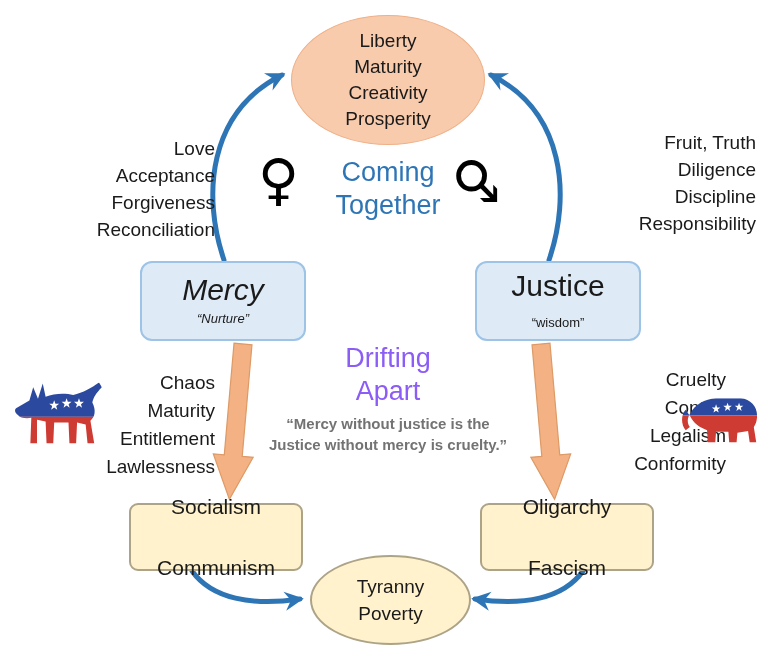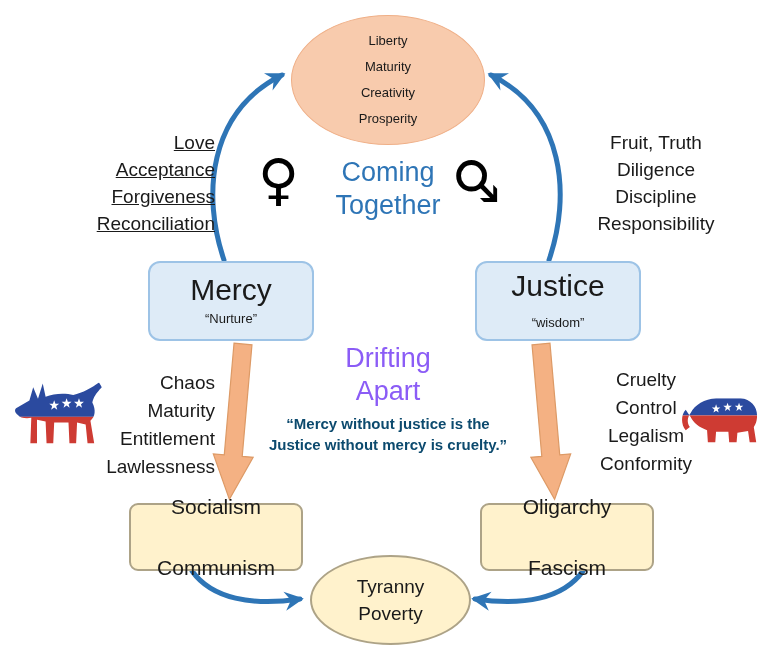--- a/index.html
+++ b/index.html
@@ -3,41 +3,41 @@
 <meta charset="utf-8">
 <style>
   html,body{margin:0;padding:0;background:#fff;}
   .canvas{position:relative;width:768px;height:645px;background:#ffffff;overflow:hidden;
           font-family:"Liberation Sans","DejaVu Sans",sans-serif;color:#1a1a1a;}
   .abs{position:absolute;}
   svg.layer{position:absolute;left:0;top:0;}
 
   .ellipse{position:absolute;border-radius:50%;display:flex;flex-direction:column;
            align-items:center;justify-content:center;text-align:center;}
-  .ellipse-top{background:#F8CBAD;border:1px solid #EFAF87;font-size:13px;line-height:26px;}
+  .ellipse-top{background:#F8CBAD;border:1px solid #EFAF87;font-size:19px;line-height:26px;}
   .ellipse-bottom{background:#FFF2CC;border:2px solid #ADA387;font-size:19px;line-height:27px;}
 
   .box{position:absolute;display:flex;flex-direction:column;align-items:center;
        justify-content:center;text-align:center;}
   .box-blue{background:#DEEBF7;border:2px solid #9DC3E6;border-radius:12px;}
   .box-yellow{background:#FFF2CC;border:2px solid #ADA387;border-radius:9px;
               font-size:21px;line-height:28px;gap:33px;}
   .box-title{font-size:30px;line-height:35px;}
   .box-subtitle{font-size:13px;line-height:24px;}
 
   .phrase{position:absolute;text-align:center;font-size:27px;line-height:33px;}
   .phrase-blue{color:#2E75B6;}
   .phrase-red{color:#8b5cf6;}
 
   .quote{position:absolute;text-align:center;font-weight:bold;font-size:15px;
-         line-height:21px;color:#0c4a6e;}
+         line-height:21px;color:#737373;}
 
   .list{position:absolute;font-size:19px;line-height:27px;}
   .ra{text-align:right;}
-  .la{text-align:center;}
+  .la{text-align:right;}
 
   .gender{position:absolute;font-family:"DejaVu Sans",sans-serif;font-size:56px;
           line-height:1;color:#000;}
   .rot90{display:inline-block;transform:rotate(90deg);transform-origin:50% 55%;}
 </style>
 </head>
 <body>
 
 <div class="canvas">
 
@@ -72,34 +72,34 @@
     <div>Together</div>
   </div>
 
   <div class="gender" style="left:258px;top:152px;">
     <span>♀</span>
   </div>
   <div class="gender" style="left:448px;top:150px;">
     <span class="rot90">♂</span>
   </div>
 
-  <div class="list ra" style="left:30px;top:129px;width:185px;text-decoration:underline;">
+  <div class="list ra" style="left:30px;top:135px;width:185px;">
     <div>Love</div>
     <div>Acceptance</div>
     <div>Forgiveness</div>
     <div>Reconciliation</div>
   </div>
   <div class="list la" style="left:556px;top:129px;width:200px;">
     <div>Fruit, Truth</div>
     <div>Diligence</div>
     <div>Discipline</div>
     <div>Responsibility</div>
   </div>
 
-  <div class="box box-blue" style="left:148px;top:261px;width:162px;height:76px;">
+  <div class="box box-blue" style="left:140px;top:261px;width:162px;height:76px;font-style:italic;">
     <div class="box-title">Mercy</div>
     <div class="box-subtitle">“Nurture”</div>
   </div>
   <div class="box box-blue" style="left:475px;top:261px;width:162px;height:76px;gap:8px;">
     <div class="box-title">Justice</div>
     <div class="box-subtitle">“wisdom”</div>
   </div>
 
   <div class="phrase phrase-red" style="left:308px;top:342px;width:160px;">
     <div>Drifting</div>

